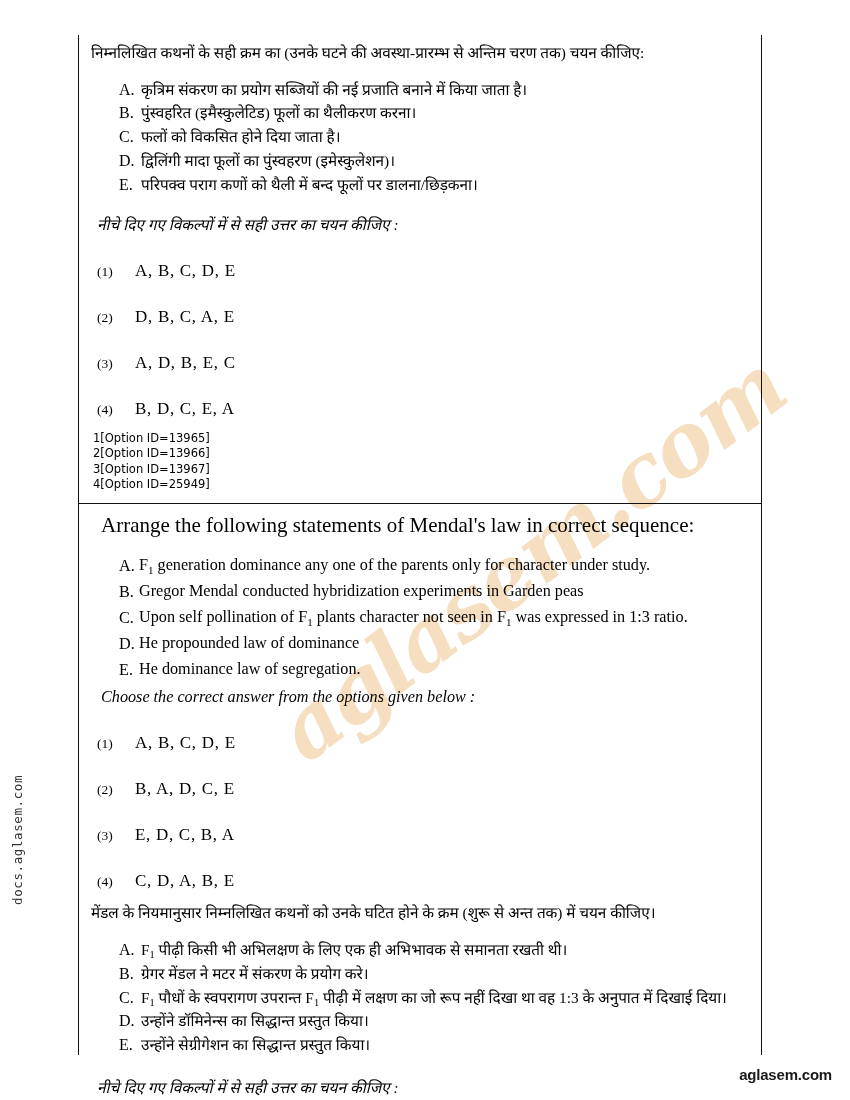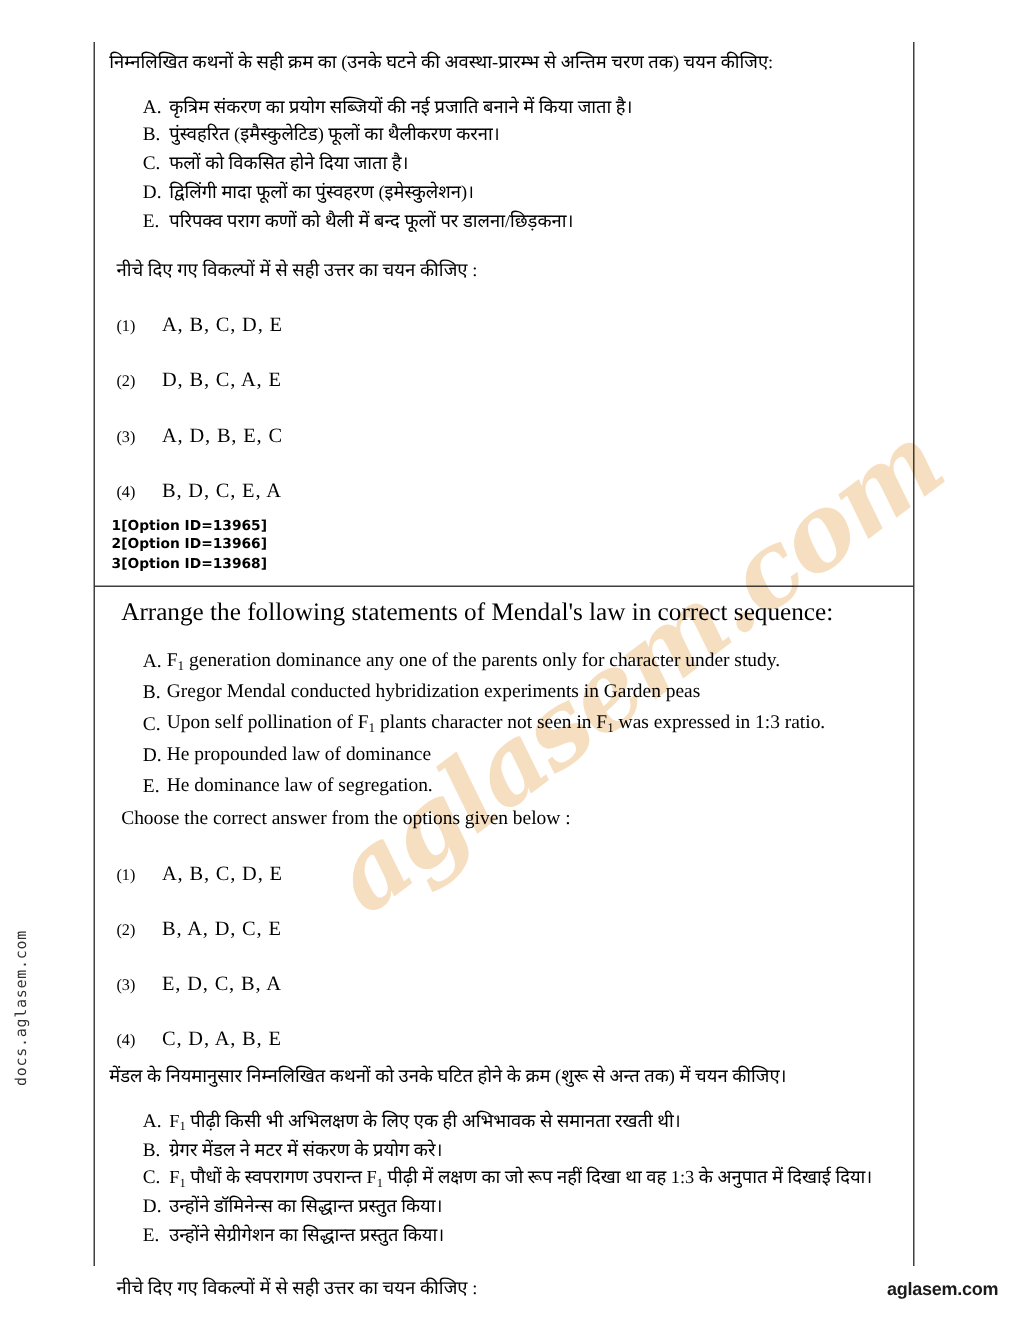--- a/index.html
+++ b/index.html
@@ -143,20 +143,21 @@
   }
   ul.stmt-list.english li .lbl {
     width: 20px;
     font-size: 16.2px;
   }
 
   .lead-line {
     margin: 18px 0 0 0;
     font-size: 15.4px;
     padding-left: 6px;
+    font-style: italic;
   }
   .lead-line.en {
     font-size: 16.2px;
     padding-left: 10px;
     margin-top: 6px;
   }
 
   ol.opts {
     list-style: none;
     margin: 10px 0 0 0;
@@ -177,21 +178,21 @@
     font-size: 17px;
     letter-spacing: 0.7px;
     font-family: "Liberation Serif", serif;
     margin-top: 16px;
   }
 
   .optids {
     margin: 12px 0 0 0;
     padding: 0 0 0 2px;
     font-family: "DejaVu Sans", sans-serif;
-    font-weight: bold;
+    font-weight: normal;
     font-size: 11.5px;
     line-height: 1.32;
   }
   .optids div { white-space: nowrap; }
 
   .meta {
     font-family: "DejaVu Sans", sans-serif;
     font-weight: bold;
     font-size: 12.2px;
     line-height: 1.32;
@@ -258,21 +259,22 @@
         </li>
         <li>
           <span class="num">(4)</span>
           <span class="val">B, D, C, E, A</span>
         </li>
       </ol>
 
       <div class="optids">
         <div>1[Option ID=13965]</div>
         <div>2[Option ID=13966]</div>
-        <div>3[Option ID=13968]</div>
+        <div>3[Option ID=13967]</div>
+        <div>4[Option ID=25949]</div>
       </div>
 
       <div style="height:11px"></div>
     </div>
 
     <div class="divider"></div>
 
     <div class="qblock">
 
 

